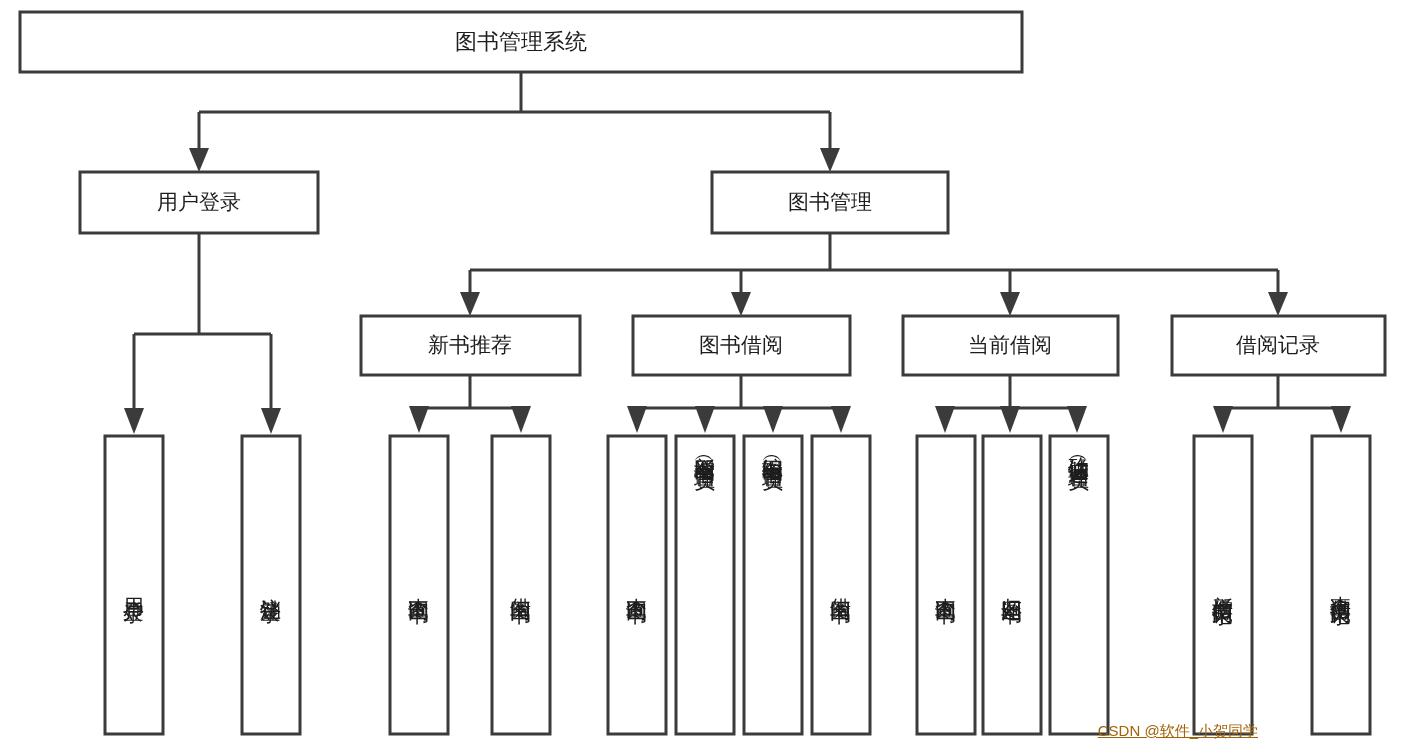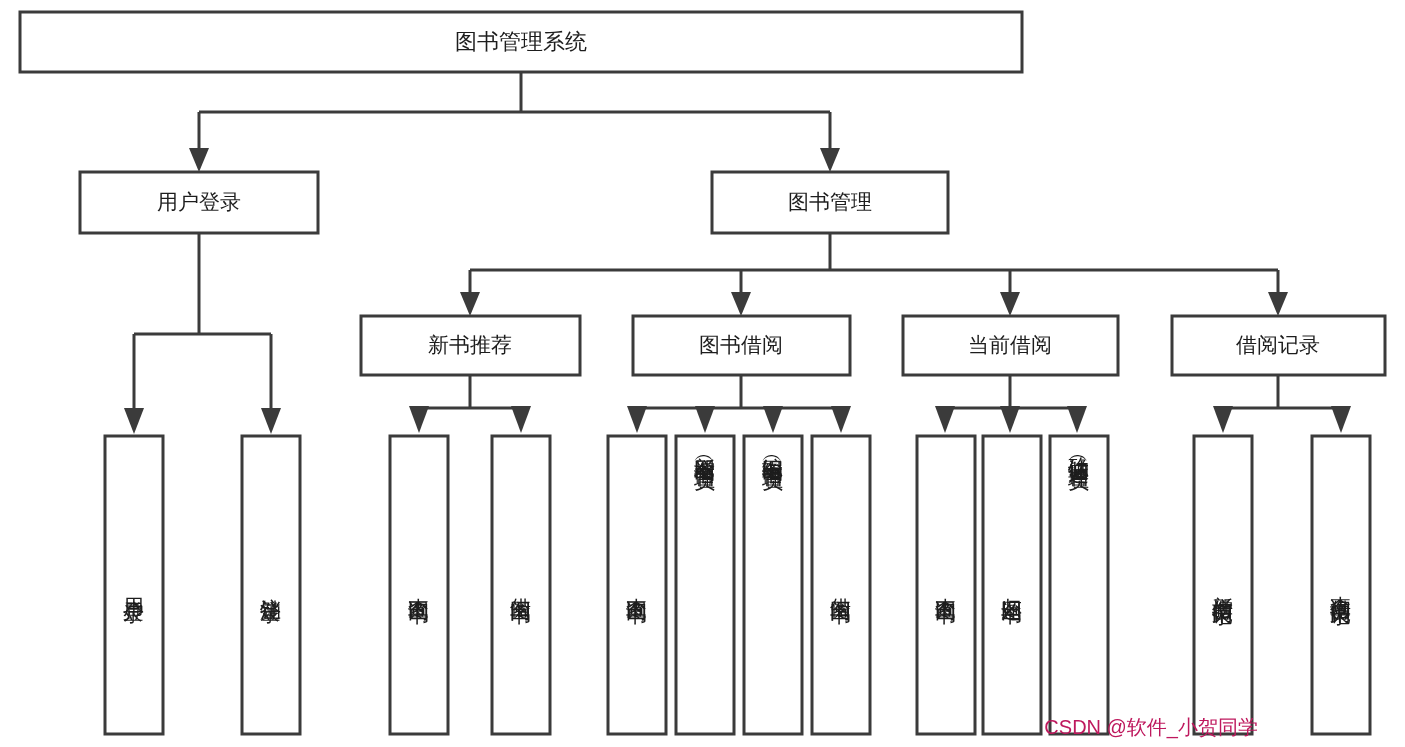--- a/index.html
+++ b/index.html
@@ -75,24 +75,25 @@
     display: flex;
     justify-content: center;
   }
   .vwrap.center { align-items: center; }
   .vwrap.top { align-items: flex-start; padding-top: 4px; box-sizing: border-box; }
   .watermark {
     position: absolute;
     right: 10px;
     bottom: 6px;
     font-family: "Liberation Sans", "DejaVu Sans", sans-serif;
-    font-size: 20px;
-    color: #be185d;
+    font-size: 15px;
+    color: #a16207;
     white-space: nowrap;
     pointer-events: none;
+    text-decoration: underline;
   }
 </style>
 </head>
 <body>
 
 <div id="diagram-root">
   <svg id="flowchart" viewBox="0 0 1405 747" xmlns="http://www.w3.org/2000/svg">
 
     <g>
       <path class="conn" d="M 521 72 L 521 112"></path>

